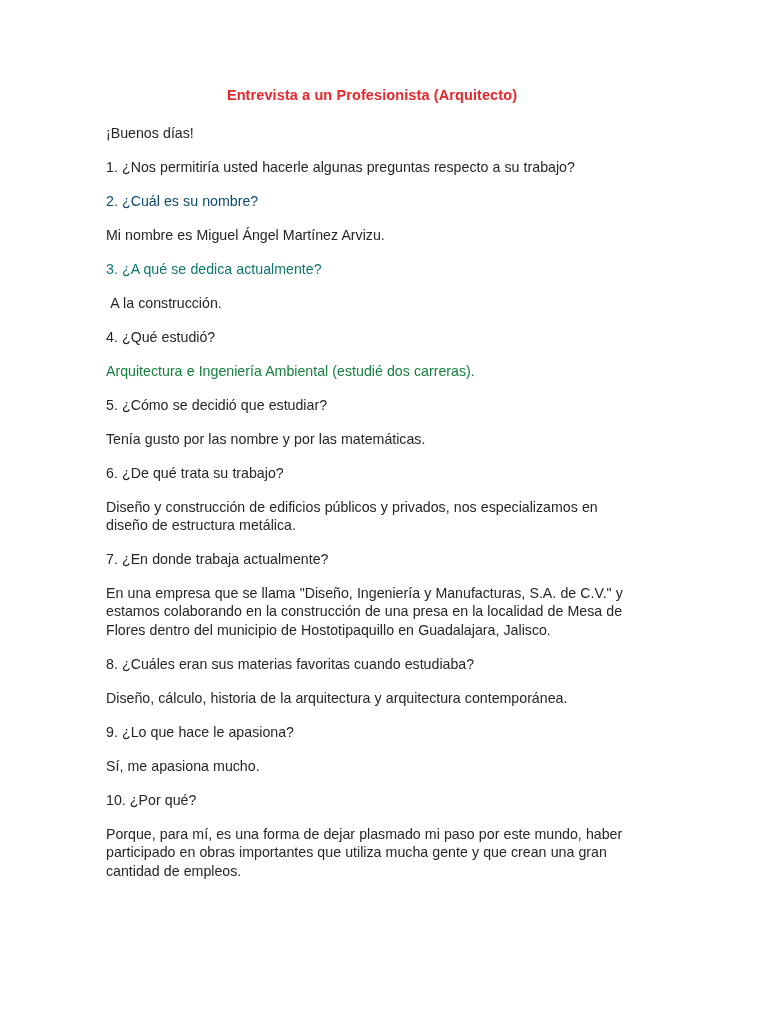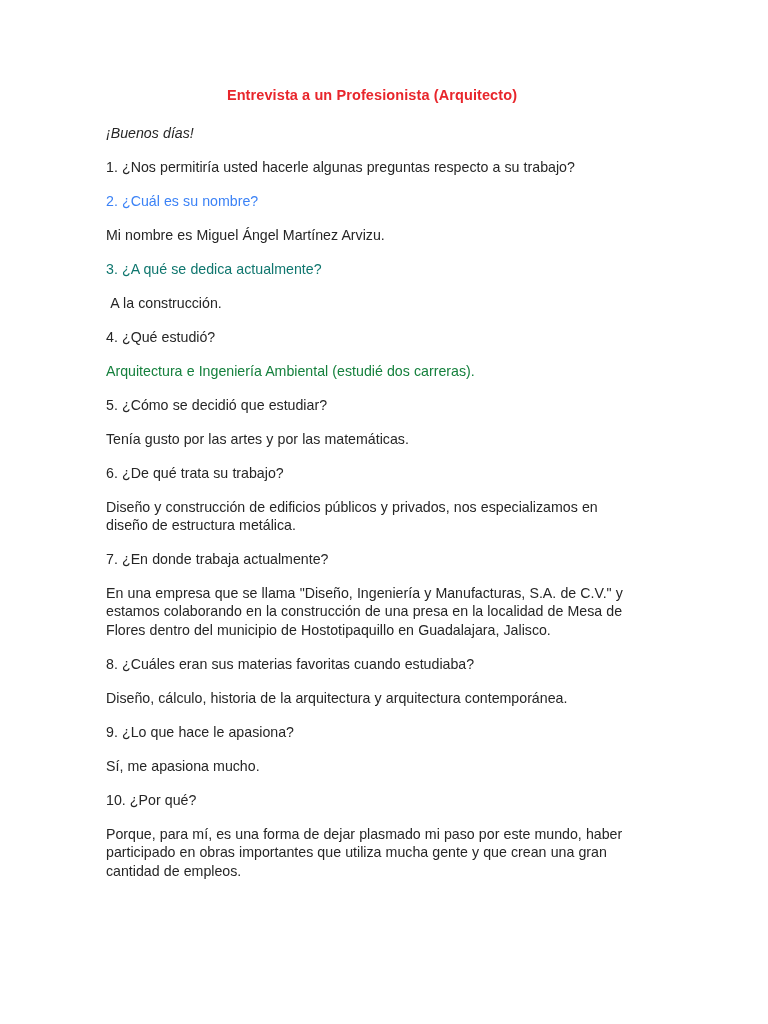--- a/index.html
+++ b/index.html
@@ -54,30 +54,30 @@
     margin-bottom: 0;
   }
 </style>
 </head>
 <body>
 
 <div class="page" style="background: rgb(255, 255, 255);">
   <div class="content">
     <h1 class="doc-title" style="color: rgb(232, 38, 44);">Entrevista a un Profesionista (Arquitecto)</h1>
     <div class="paragraphs">
-        <p class="para" style="color: rgb(38, 38, 38); font-style: italic;">¡Buenos días!</p>
+        <p class="para" style="color: rgb(38, 38, 38);">¡Buenos días!</p>
         <p class="para" style="color: rgb(38, 38, 38);">1. ¿Nos permitiría usted hacerle algunas preguntas respecto a su trabajo?</p>
-        <p class="para" style="color: #3b82f6;">2. ¿Cuál es su nombre?</p>
+        <p class="para" style="color: #0c4a6e;">2. ¿Cuál es su nombre?</p>
         <p class="para" style="color: rgb(38, 38, 38);">Mi nombre es Miguel Ángel Martínez Arvizu.</p>
         <p class="para" style="color: #0f766e;">3. ¿A qué se dedica actualmente?</p>
         <p class="para" style="color: rgb(38, 38, 38);"> A la construcción.</p>
         <p class="para" style="color: rgb(38, 38, 38);">4. ¿Qué estudió?</p>
         <p class="para" style="color: #15803d;">Arquitectura e Ingeniería Ambiental (estudié dos carreras).</p>
         <p class="para" style="color: rgb(38, 38, 38);">5. ¿Cómo se decidió que estudiar?</p>
-        <p class="para" style="color: rgb(38, 38, 38);">Tenía gusto por las artes y por las matemáticas.</p>
+        <p class="para" style="color: rgb(38, 38, 38);">Tenía gusto por las nombre y por las matemáticas.</p>
         <p class="para" style="color: rgb(38, 38, 38);">6. ¿De qué trata su trabajo?</p>
         <p class="para" style="color: rgb(38, 38, 38);">Diseño y construcción de edificios públicos y privados, nos especializamos en diseño de estructura metálica.</p>
         <p class="para" style="color: rgb(38, 38, 38);">7. ¿En donde trabaja actualmente?</p>
         <p class="para" style="color: rgb(38, 38, 38);">En una empresa que se llama "Diseño, Ingeniería y Manufacturas, S.A. de C.V." y estamos colaborando en la construcción de una presa en la localidad de Mesa de Flores dentro del municipio de Hostotipaquillo en Guadalajara, Jalisco.</p>
         <p class="para" style="color: rgb(38, 38, 38);">8. ¿Cuáles eran sus materias favoritas cuando estudiaba?</p>
         <p class="para" style="color: rgb(38, 38, 38);">Diseño, cálculo, historia de la arquitectura y arquitectura contemporánea.</p>
         <p class="para" style="color: rgb(38, 38, 38);">9. ¿Lo que hace le apasiona?</p>
         <p class="para" style="color: rgb(38, 38, 38);">Sí, me apasiona mucho.</p>
         <p class="para" style="color: rgb(38, 38, 38);">10. ¿Por qué?</p>
         <p class="para" style="color: rgb(38, 38, 38);">Porque, para mí, es una forma de dejar plasmado mi paso por este mundo, haber participado en obras importantes que utiliza mucha gente y que crean una gran cantidad de empleos.</p>

